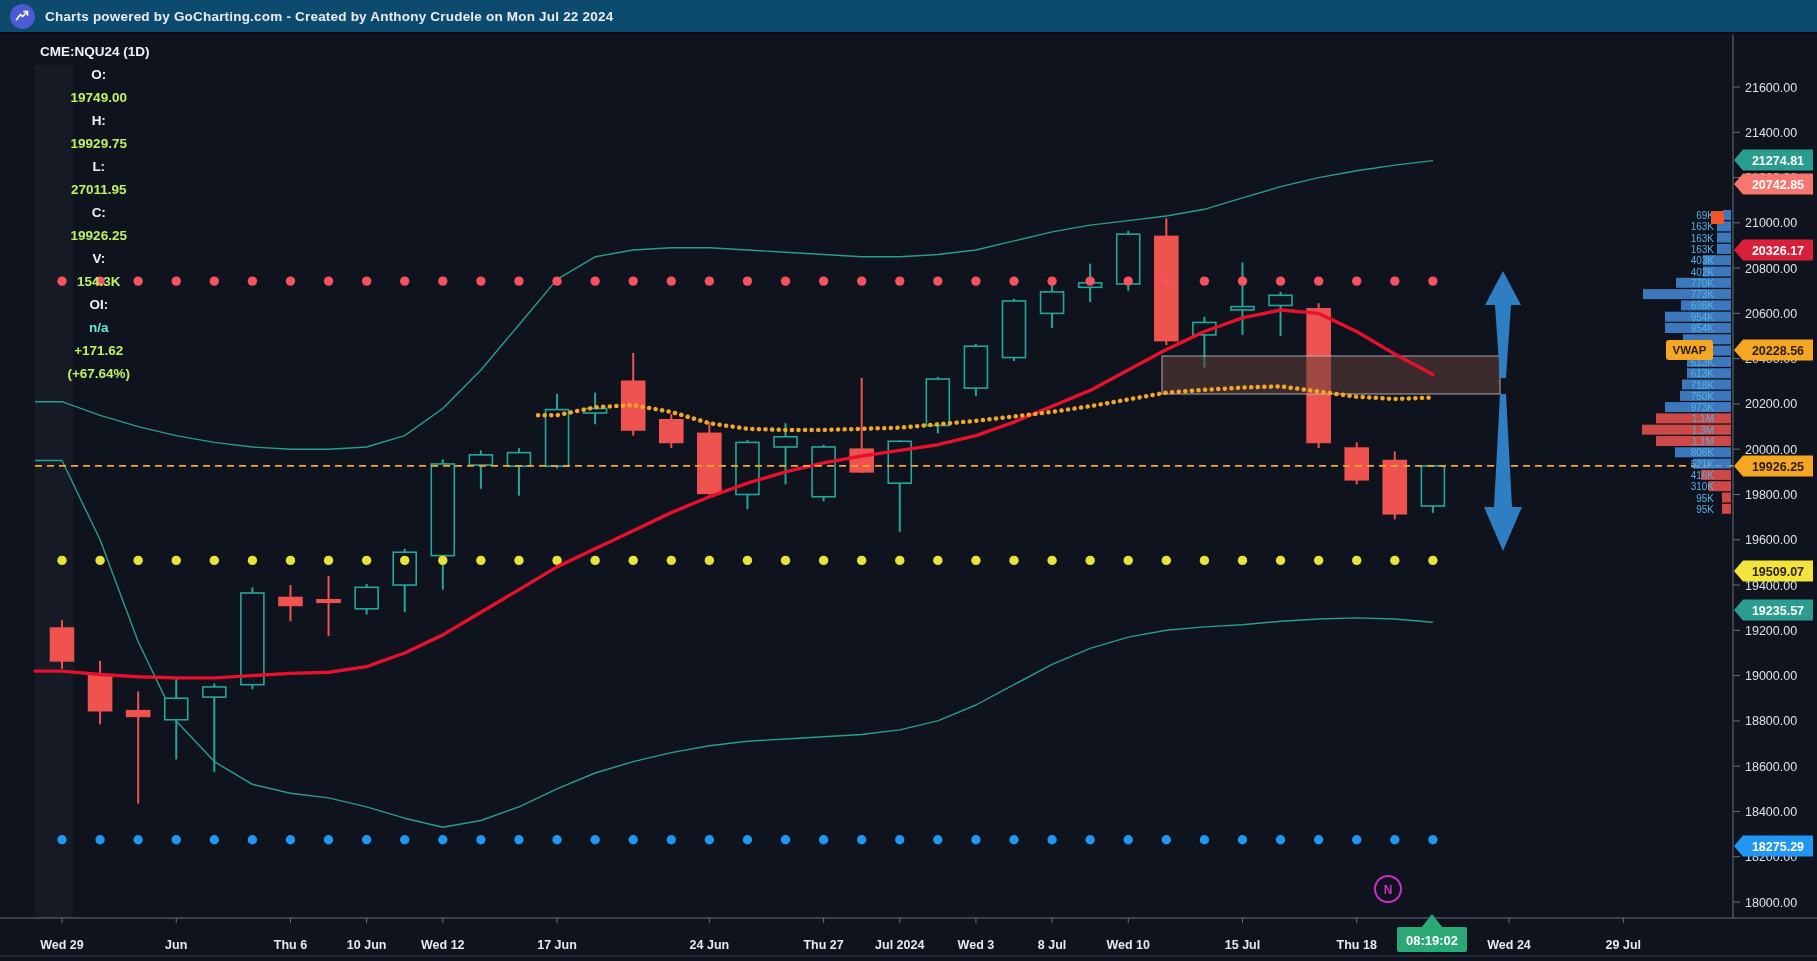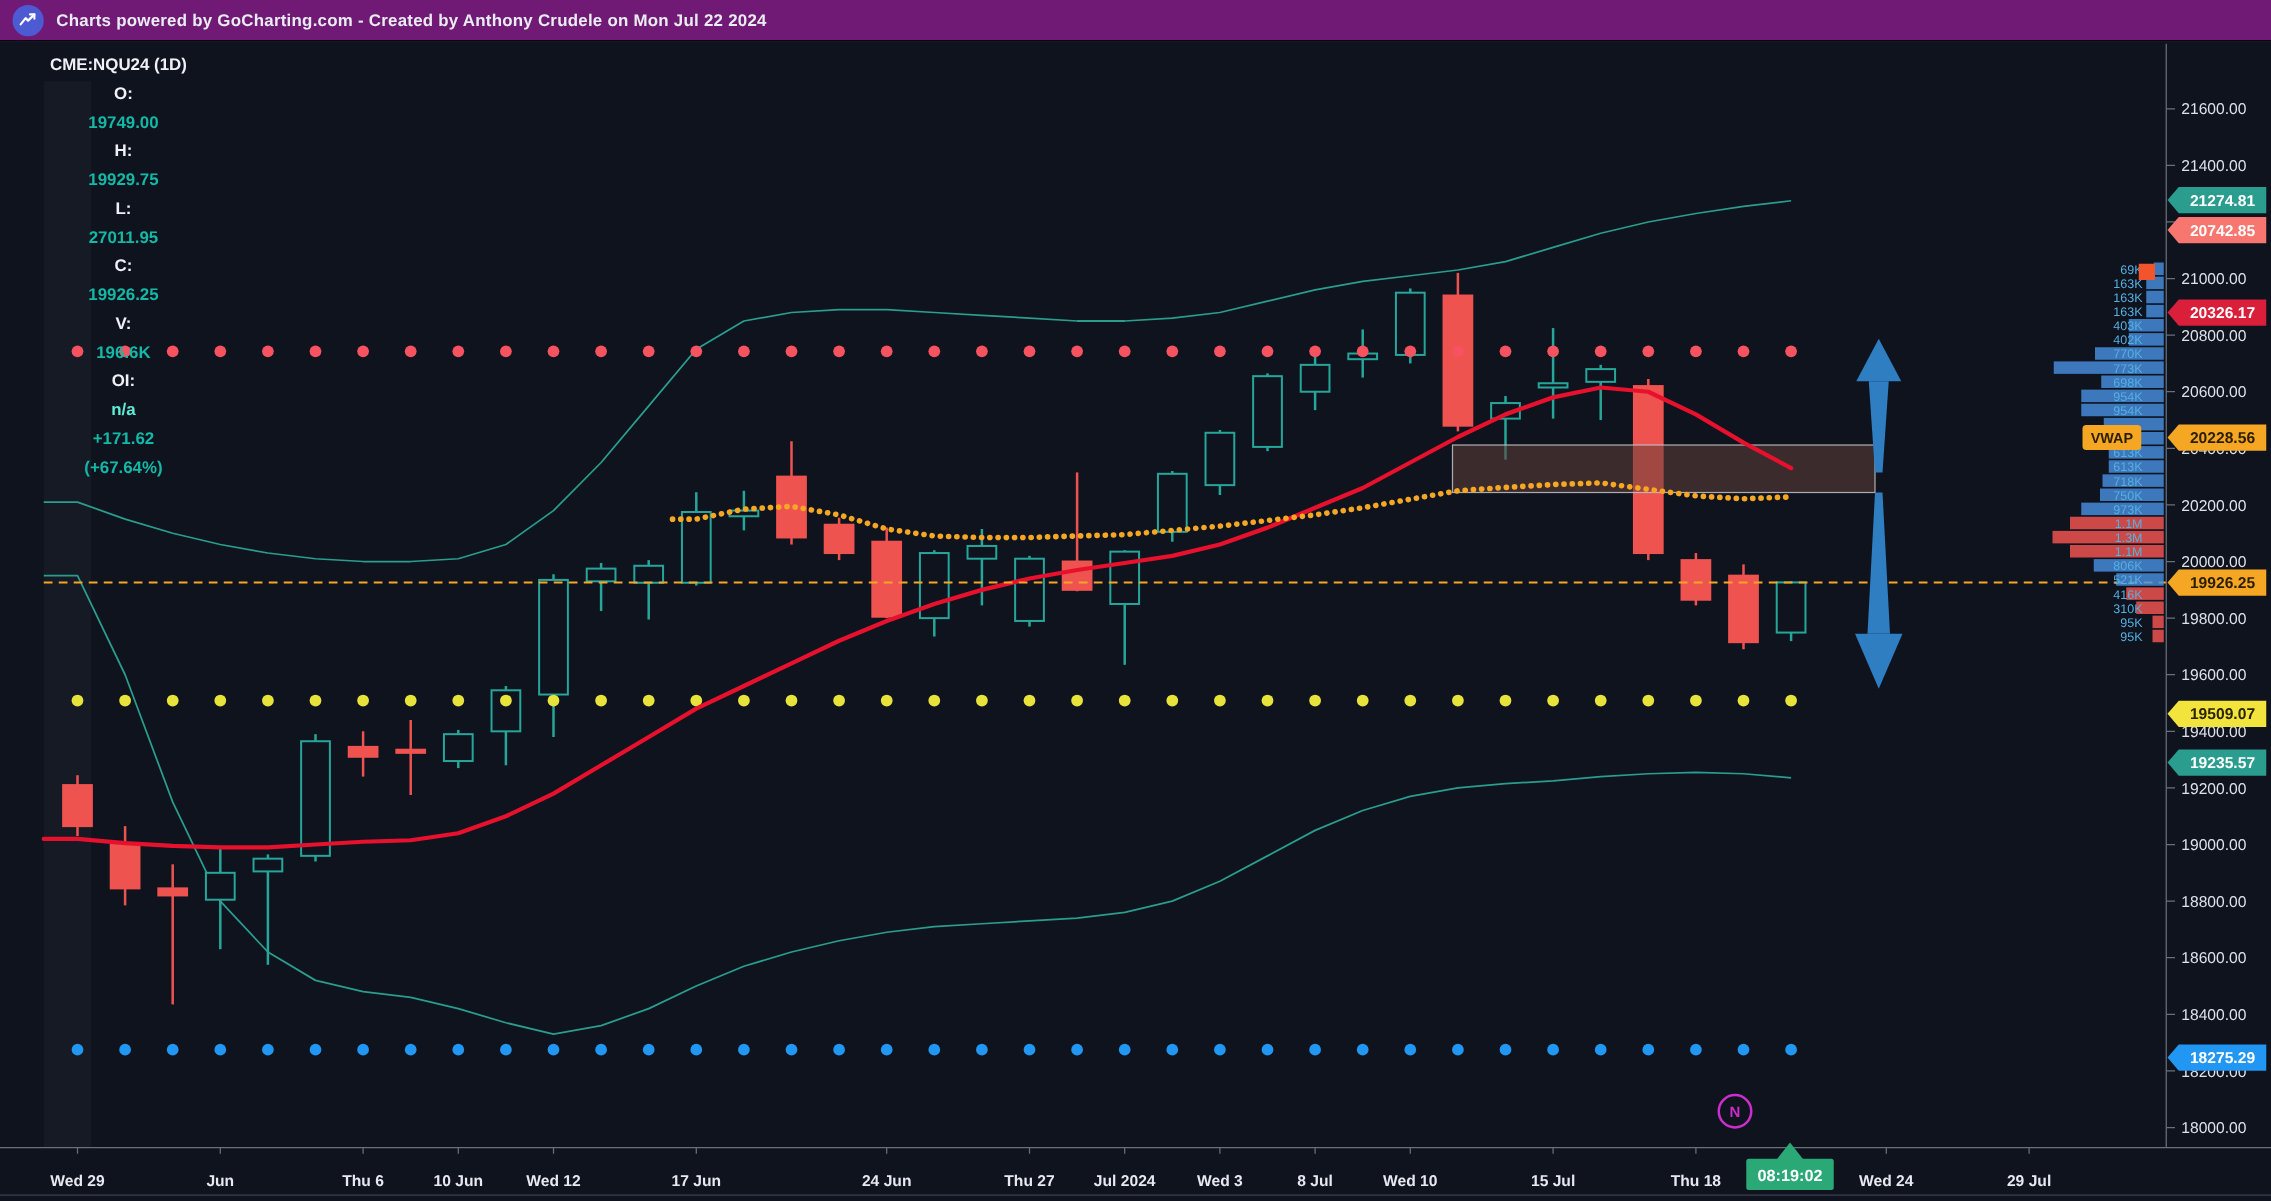--- a/index.html
+++ b/index.html
@@ -1,27 +1,27 @@
 <!DOCTYPE html>
 <html><head>
 <meta charset="utf-8">
 <style>
   html,body{margin:0;padding:0;background:#0b0f17;}
   .stage{position:relative;width:1817px;height:961px;background:#0e131e;overflow:hidden;
          font-family:"Liberation Sans","DejaVu Sans",sans-serif;}
-  .topbar{position:absolute;top:0;left:0;right:0;height:33px;background:#701a75;
+  .topbar{position:absolute;top:0;left:0;right:0;height:33px;background:#0c4a6e;
           border-bottom:1px solid #05070c;display:flex;align-items:center;gap:10px;
           padding-left:10px;box-sizing:border-box;z-index:6;}
   .topbar .txt{color:#e9ecf2;font-size:13.5px;font-weight:600;letter-spacing:.2px;}
   .logo{width:25px;height:25px;border-radius:50%;background:#4d5bd3;display:flex;
         align-items:center;justify-content:center;flex:0 0 auto;}
   .ohlc{position:absolute;top:44px;left:40px;z-index:5;font-size:13.5px;font-weight:700;
         color:#eef1f6;display:flex;gap:8px;white-space:nowrap;align-items:center;flex-direction:column;}
   .ohlc .sym{margin-right:8px;}
-  .ohlc .val{color:#14b8a6;}
+  .ohlc .val{color:#bef264;}
   .ohlc .muted{color:#5eead4;font-weight:600;}
   svg.plot{position:absolute;top:0;left:0;z-index:1;}
   svg text{font-family:"Liberation Sans","DejaVu Sans",sans-serif;}
 </style>
 </head>
 <body>
 
 <div class="stage">
   <div class="topbar">
     <div class="logo">
@@ -37,21 +37,21 @@
     <span class="sym">CME:NQU24 (1D)</span>
     <span>O:</span>
     <span class="val">19749.00</span>
     <span>H:</span>
     <span class="val">19929.75</span>
     <span>L:</span>
     <span class="val">27011.95</span>
     <span>C:</span>
     <span class="val">19926.25</span>
     <span>V:</span>
-    <span class="val">196.6K</span>
+    <span class="val">154.3K</span>
     <span>OI:</span>
     <span class="muted">n/a</span>
     <span class="val">+171.62</span>
     <span class="val">(+67.64%)</span>
   </div>
 
   <svg id="plot" class="plot" width="1817" height="961" viewBox="0 0 1817 961">
       <rect x="35" y="65" width="38" height="853" fill="rgba(255,255,255,0.03)"></rect>
       <polyline points="35,401.7 62.0,401.7 100.1,415.3 138.2,426.6 176.2,435.6 214.3,442.4 252.4,447.0 290.5,449.2 328.6,449.2 366.6,447.0 404.7,435.6 442.8,408.5 480.9,370.0 519.0,324.7 557.0,279.4 595.1,256.8 633.2,250.0 671.3,247.7 709.4,247.7 747.4,250.0 785.5,252.3 823.6,254.5 861.7,256.8 899.8,256.8 937.8,254.5 975.9,250.0 1014.0,240.9 1052.1,231.9 1090.2,225.1 1128.2,220.6 1166.3,216.0 1204.4,209.3 1242.5,197.9 1280.6,186.6 1318.6,177.6 1356.7,170.8 1394.8,165.1 1432.9,160.6" fill="none" stroke-linejoin="round" stroke="#2a9d8f" stroke-width="1.4"></polyline>
       <polyline points="35,460.5 62.0,460.5 100.1,539.8 138.2,641.7 176.2,720.9 214.3,761.6 252.4,784.3 290.5,793.3 328.6,797.9 366.6,806.9 404.7,818.2 442.8,827.3 480.9,820.5 519.0,806.9 557.0,788.8 595.1,773.0 633.2,761.6 671.3,752.6 709.4,745.8 747.4,741.3 785.5,739.0 823.6,736.7 861.7,734.5 899.8,729.9 937.8,720.9 975.9,705.0 1014.0,684.7 1052.1,664.3 1090.2,648.4 1128.2,637.1 1166.3,630.3 1204.4,626.9 1242.5,624.7 1280.6,621.3 1318.6,619.0 1356.7,617.9 1394.8,619.0 1432.9,622.3" fill="none" stroke-linejoin="round" stroke="#2a9d8f" stroke-width="1.4"></polyline>

